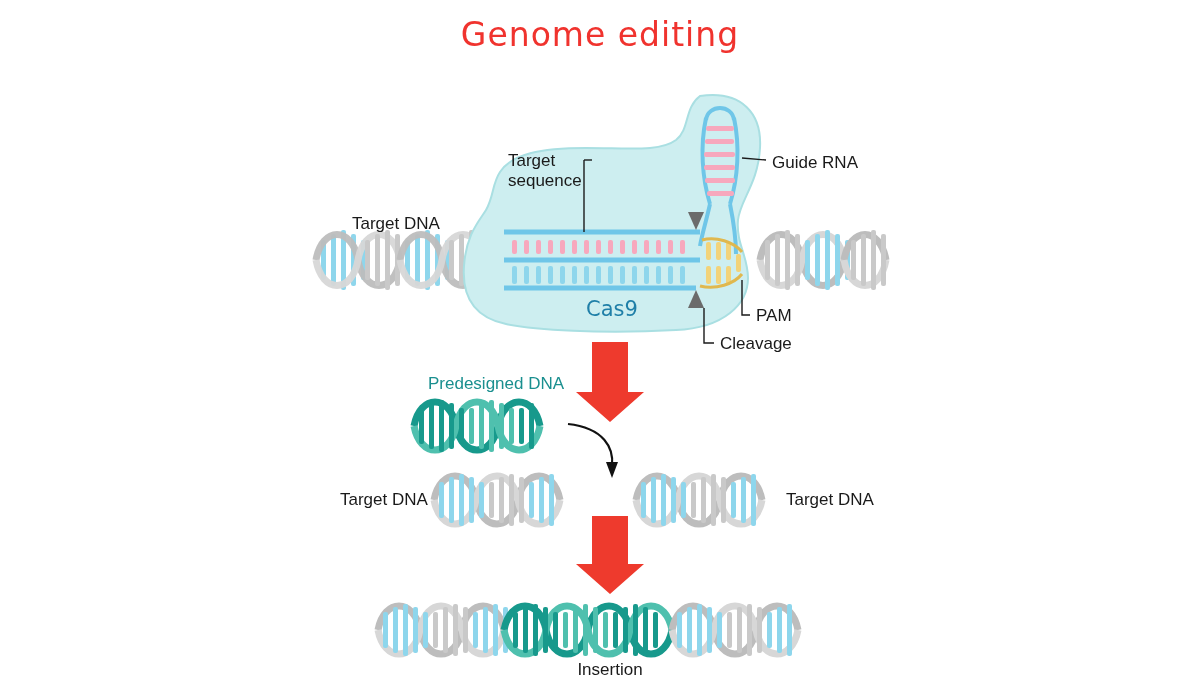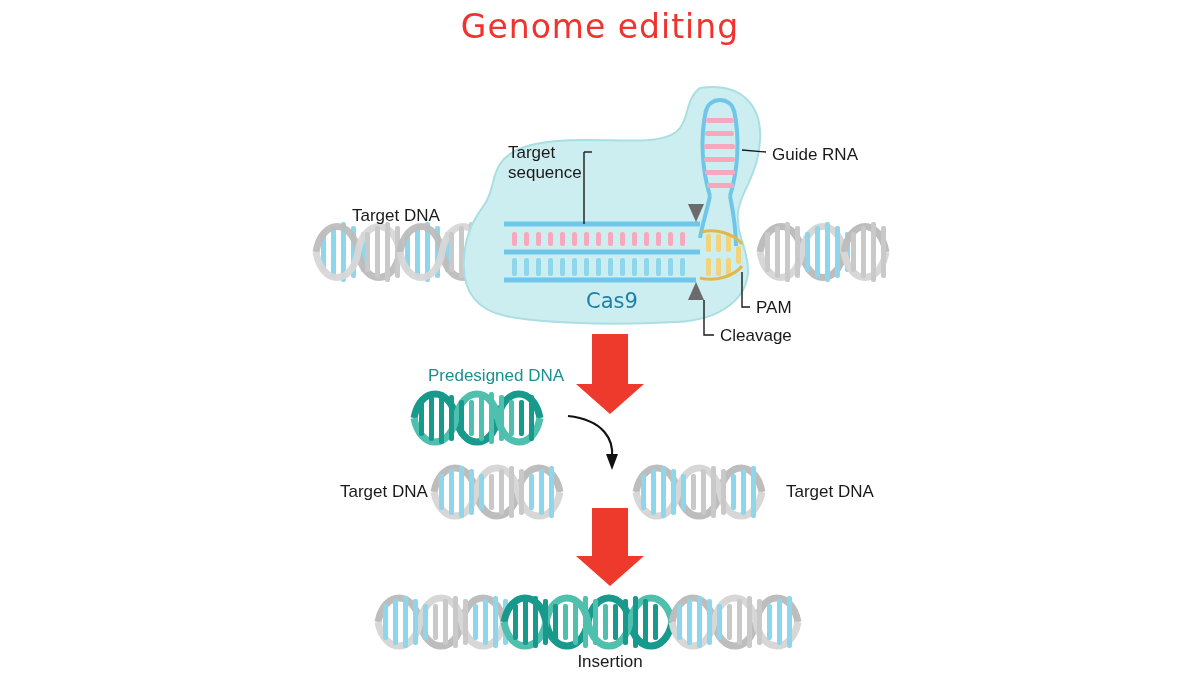--- a/index.html
+++ b/index.html
@@ -3,21 +3,21 @@
 <meta charset="utf-8">
 <style>
   html,body{margin:0;padding:0;}
   body{
     width:1200px;height:675px;
     background:#ffffff;
     font-family:"Liberation Sans", sans-serif;
     overflow:hidden;
     position:relative;
   }
-  #stage{position:absolute;left:0;top:0;width:1200px;height:631px;}
+  #stage{position:absolute;left:0;top:8px;width:1200px;height:631px;}
   svg{display:block;}
   .lbl{font-family:"Liberation Sans", sans-serif;font-size:17px;fill:#1a1a1a;}
   .lbl-teal{font-family:"Liberation Sans", sans-serif;font-size:17px;fill:#1a8f8f;}
   .title{font-family:"DejaVu Sans", sans-serif;font-size:33px;fill:#f0332e;letter-spacing:1px;}
   .cas9{font-family:"DejaVu Sans", sans-serif;font-size:21px;fill:#1f7fa8;}
 </style>
 </head>
 <body>
 
 <div id="stage">

